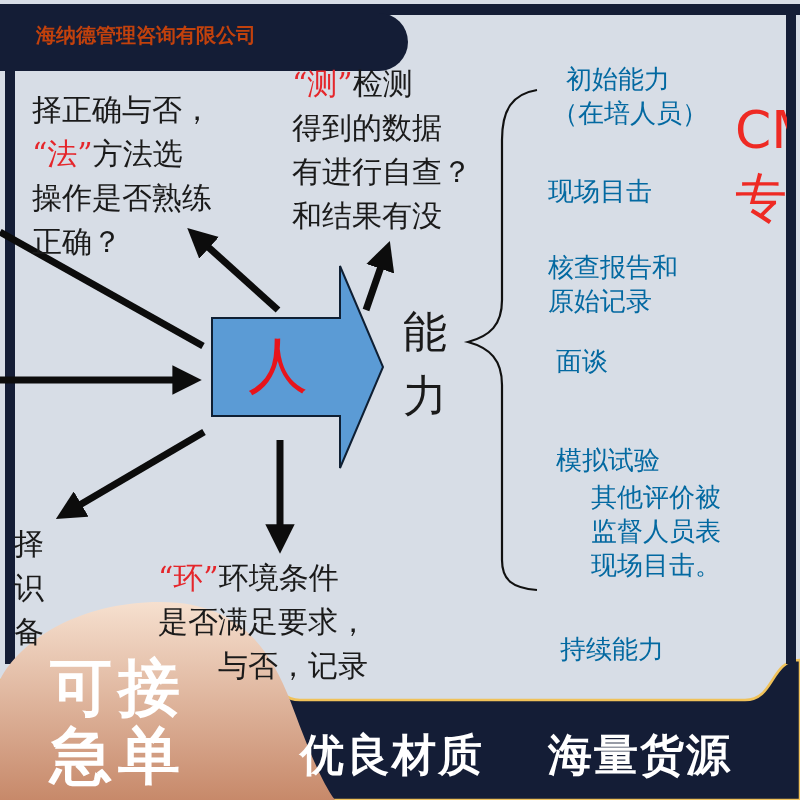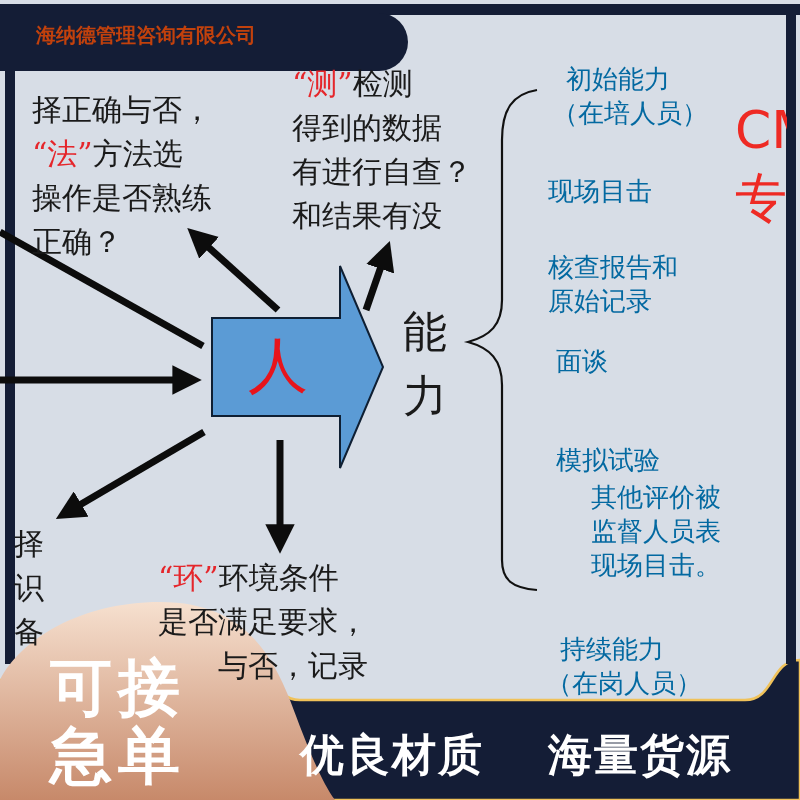--- a/index.html
+++ b/index.html
@@ -112,21 +112,20 @@
 <div class="abs cn item" style="left:556px;top:411px;margin-top:32px;">
   <div>模拟试验</div>
 </div>
 <div class="abs cn item" style="left:556px;top:480px;margin-left:35px;">
   <div>其他评价被</div>
   <div>监督人员表</div>
   <div>现场目击。</div>
 </div>
 <div class="abs cn item" style="left:546px;top:632px;">
   <div style="padding-left:14px">持续能力</div>
-  <div>（在岗人员）</div>
 </div>
 
 <div class="abs" style="left:735px;top:96px;width:52px;height:150px;overflow:hidden;">
   <div class="cma" style="left:0;top:0;">
     <div>CM</div>
     <div>专</div>
   </div>
 </div>
 
 <div class="abs badge-text" style="left:50px;top:654px;">

